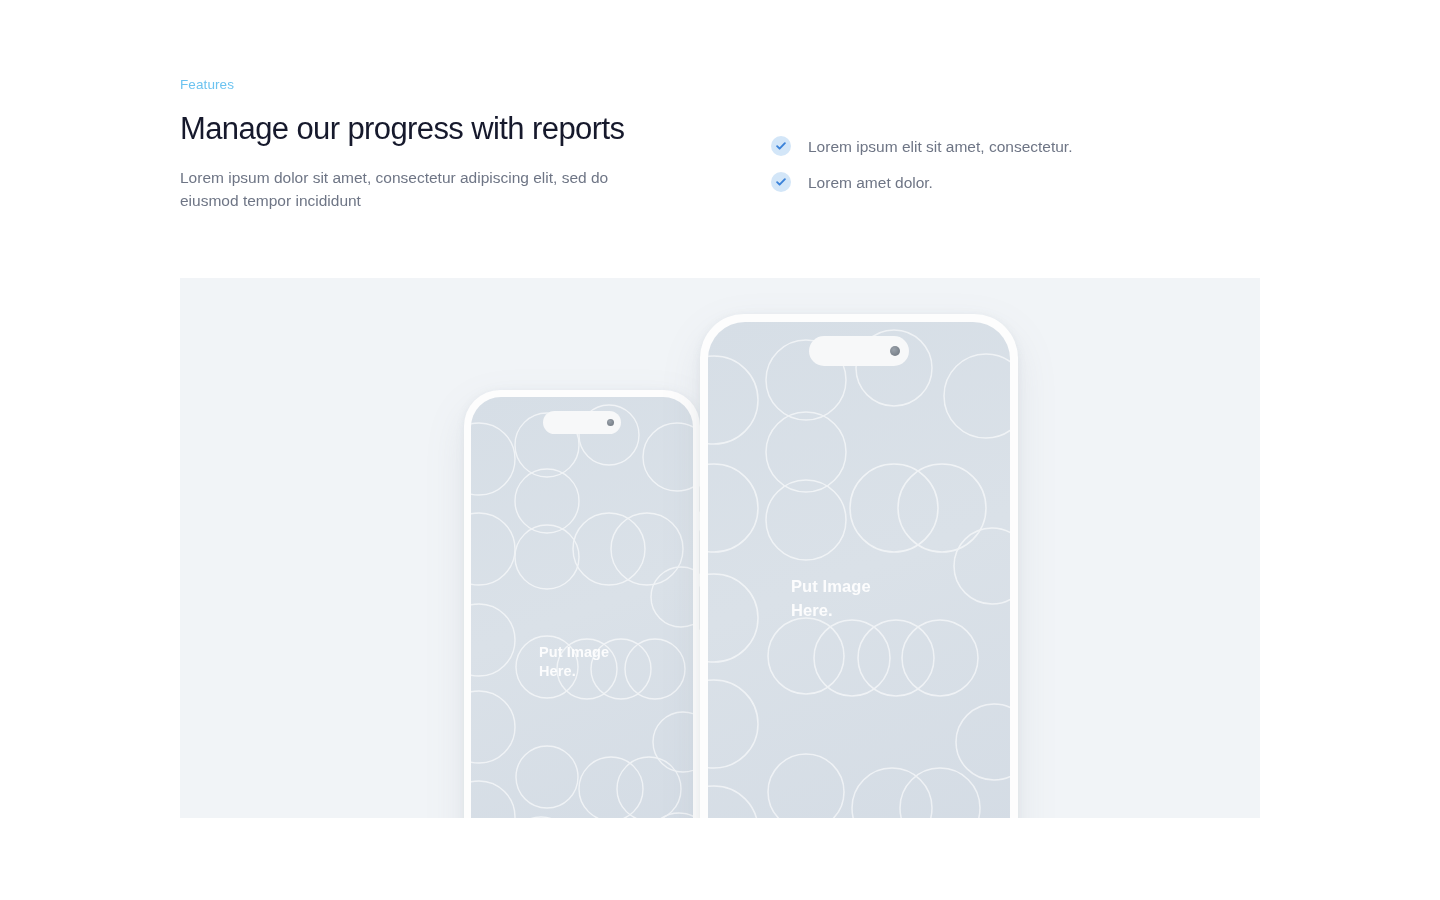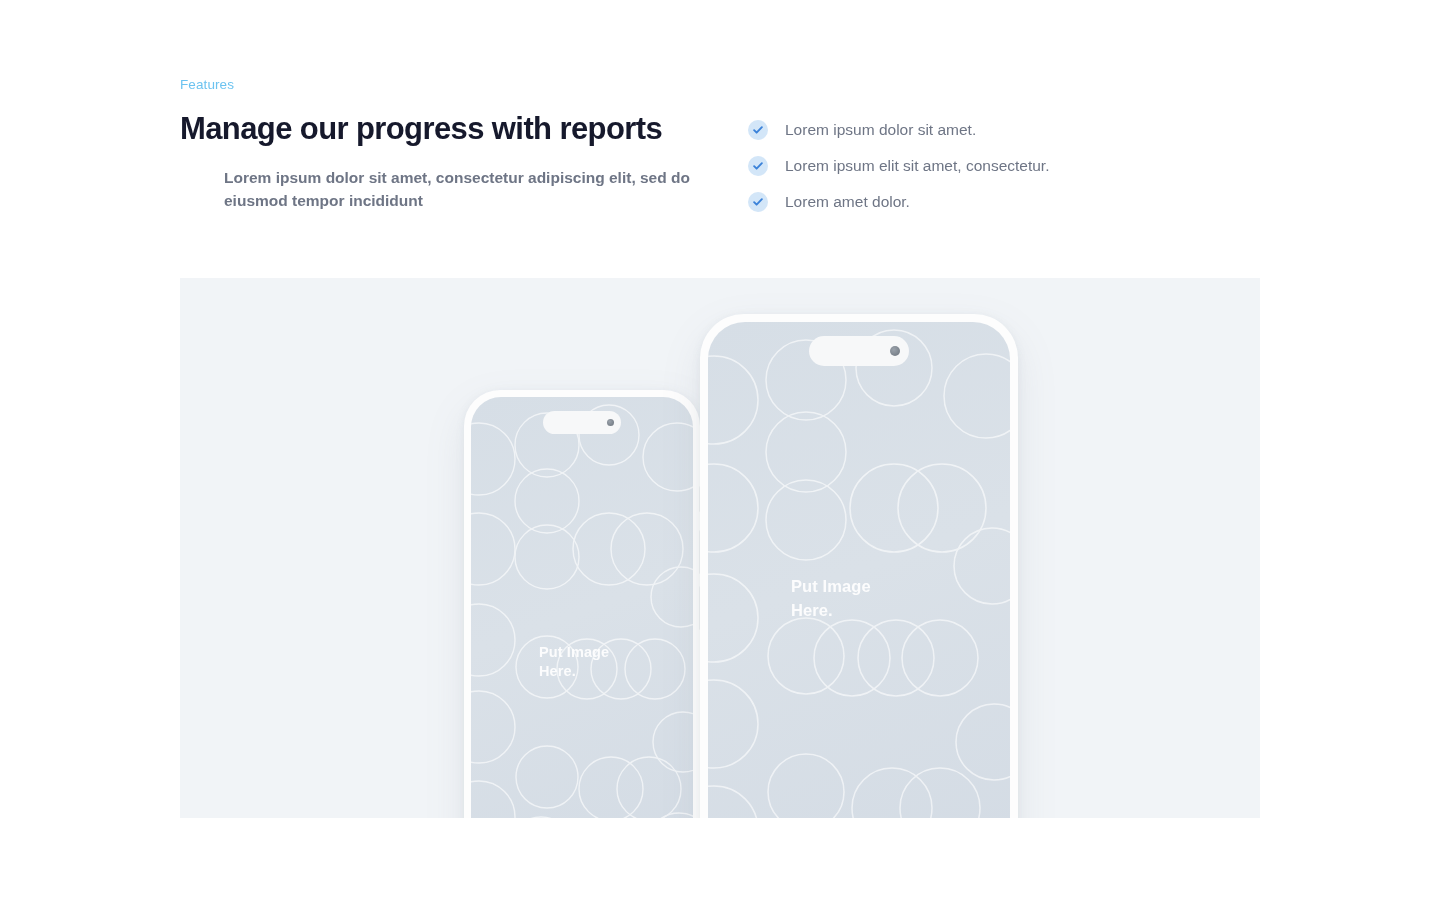--- a/index.html
+++ b/index.html
@@ -20,53 +20,53 @@
   }
 
   
   .content-row {
     position: absolute;
     left: 180px;
     top: 76px;
     width: 1080px;
     display: flex;
     flex-direction: row;
-    align-items: flex-end;
+    align-items: center;
+    gap: 23px;
   }
 
   .copy-col {
     width: 540px;
     flex: 0 0 540px;
   }
 
   .eyebrow {
     font-size: 13.5px;
     font-weight: 500;
     letter-spacing: 0.1px;
     color: #6cc3f0;
     line-height: 18px;
   }
 
   .headline {
     margin-top: 16px;
     font-size: 31px;
-    font-weight: bold;
+    font-weight: normal;
     letter-spacing: -0.6px;
     color: #16192c;
     line-height: 38px;
   }
 
   .subcopy {
     margin-top: 18px;
     font-size: 15.5px;
-    font-weight: 700;
+    font-weight: 400;
     color: #6e7585;
     line-height: 23px;
     max-width: 470px;
-    margin-left: 44px;
   }
 
   
   .check-col {
     flex: 1 1 auto;
     padding-top: 40px;
     padding-left: 28px;
   }
 
   .check-item {
@@ -212,28 +212,20 @@
     <div class="copy-col">
       <div class="eyebrow">Features</div>
 
       <h1 class="headline">Manage our progress with reports</h1>
 
       <p class="subcopy">Lorem ipsum dolor sit amet, consectetur adipiscing elit, sed do eiusmod tempor incididunt</p>
     </div>
 
     <div class="check-col">
 
-      <div class="check-item">
-        <span class="check-icon">
-          <svg width="12" height="12" viewBox="0 0 12 12" aria-hidden="true">
-            <path d="M2.1 6.2 L4.6 8.7 L9.9 3.2" fill="none" stroke="#3b82d9" stroke-width="1.9" stroke-linecap="round" stroke-linejoin="round"></path>
-          </svg>
-        </span>
-        <span class="check-label">Lorem ipsum dolor sit amet.</span>
-      </div>
 
       <div class="check-item">
         <span class="check-icon">
           <svg width="12" height="12" viewBox="0 0 12 12" aria-hidden="true">
             <path d="M2.1 6.2 L4.6 8.7 L9.9 3.2" fill="none" stroke="#3b82d9" stroke-width="1.9" stroke-linecap="round" stroke-linejoin="round"></path>
           </svg>
         </span>
         <span class="check-label">Lorem ipsum elit sit amet, consectetur.</span>
       </div>
 

